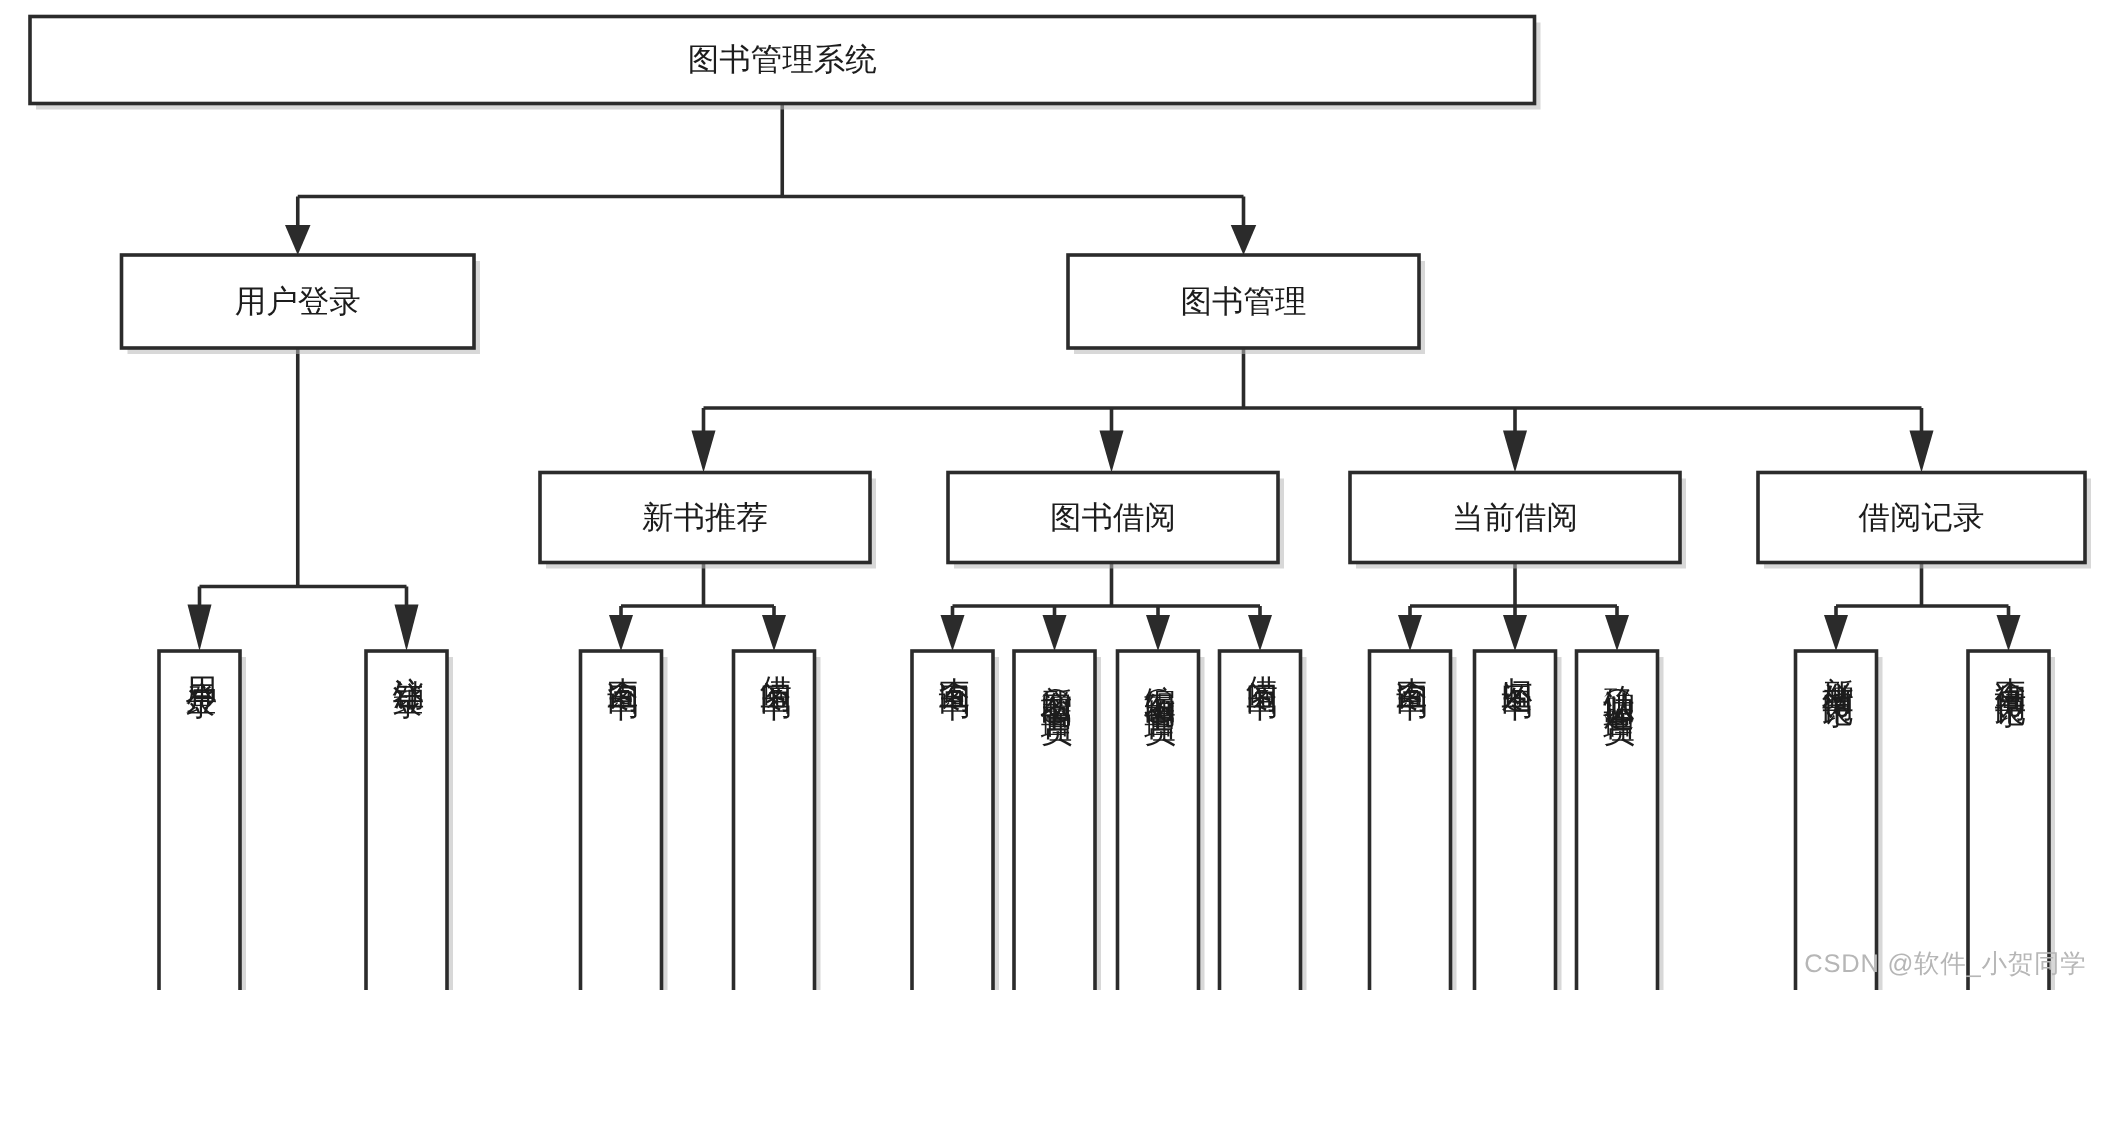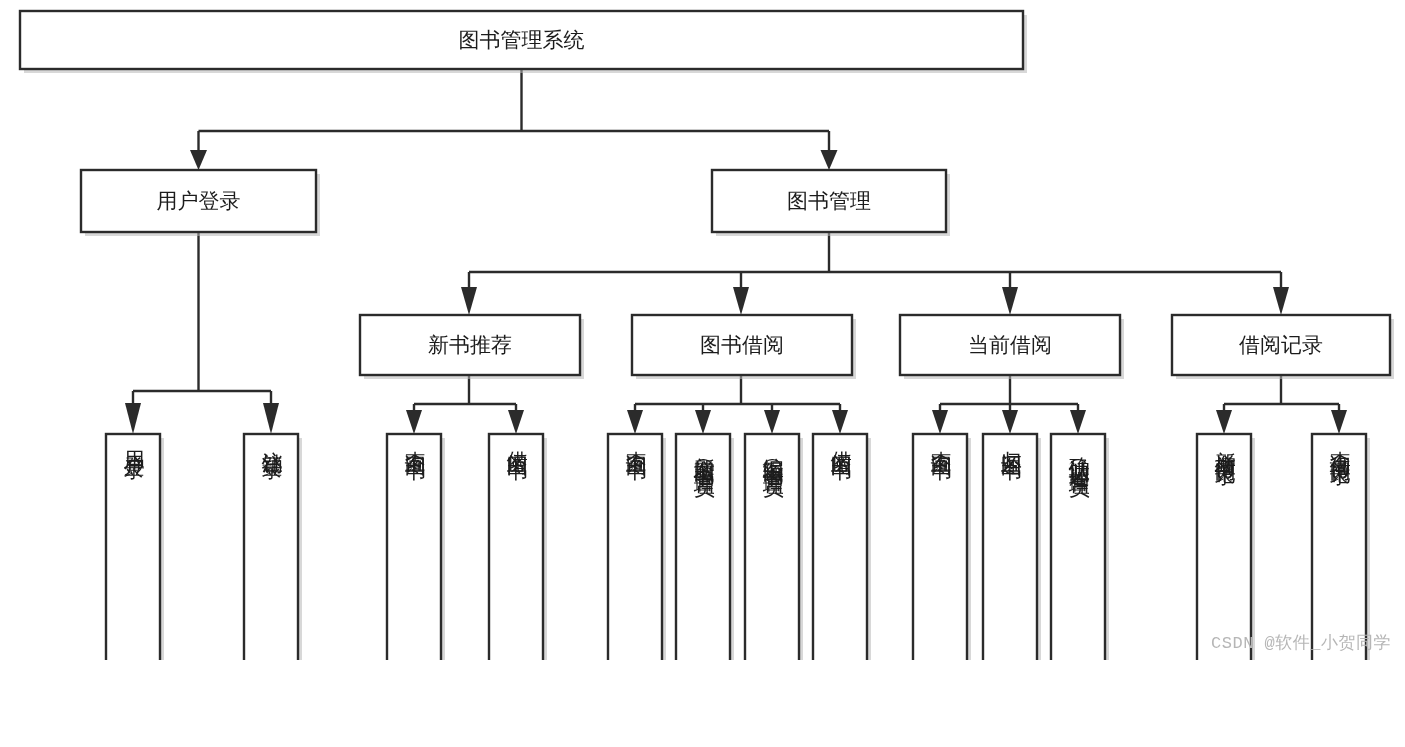--- a/index.html
+++ b/index.html
@@ -61,21 +61,21 @@
     line-height: 1.16;
     color: #1c1c1c;
     letter-spacing: 3px;
     white-space: nowrap;
     pointer-events: none;
   }
   .watermark {
     position: absolute;
     right: 14px;
     bottom: 6px;
-    font-family: Liberation Mono, monospace;
+    font-family: Liberation Sans, sans-serif;
     font-size: 17px;
     color: #b6b6b6;
     white-space: nowrap;
     letter-spacing: 0.5px;
   }
 </style>
 </head>
 <body>
 
 <div id="diagram-root">

